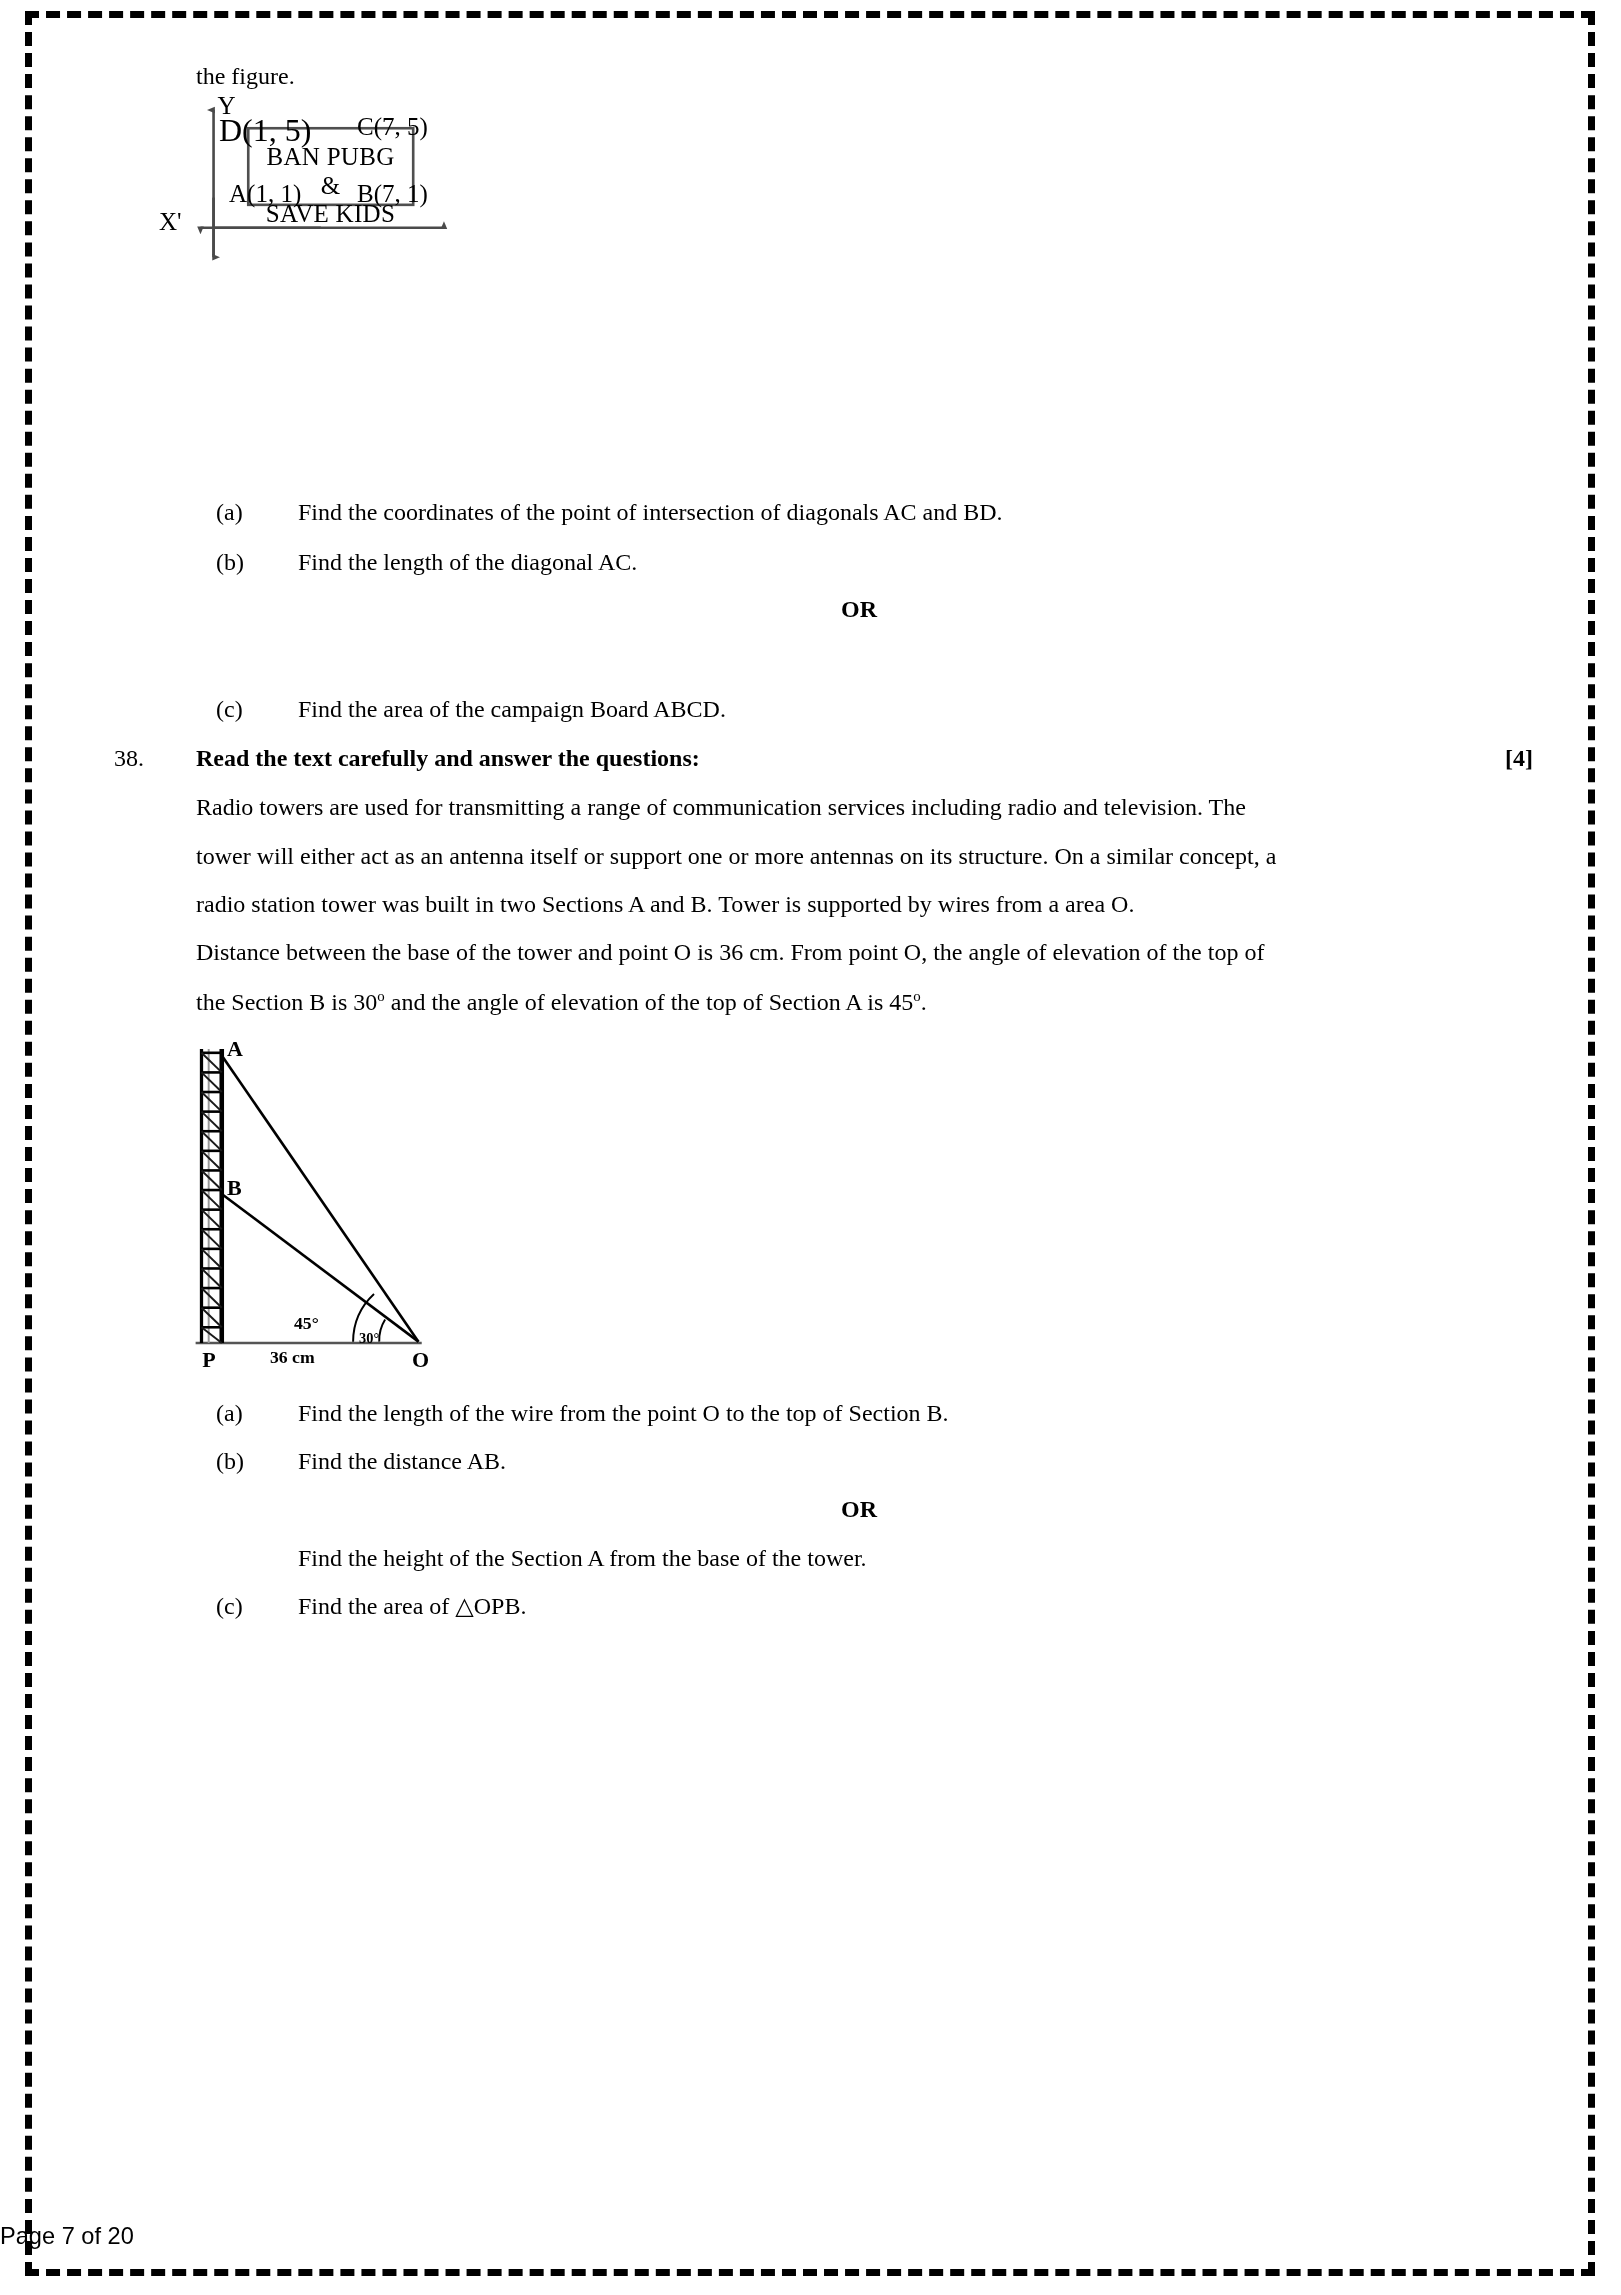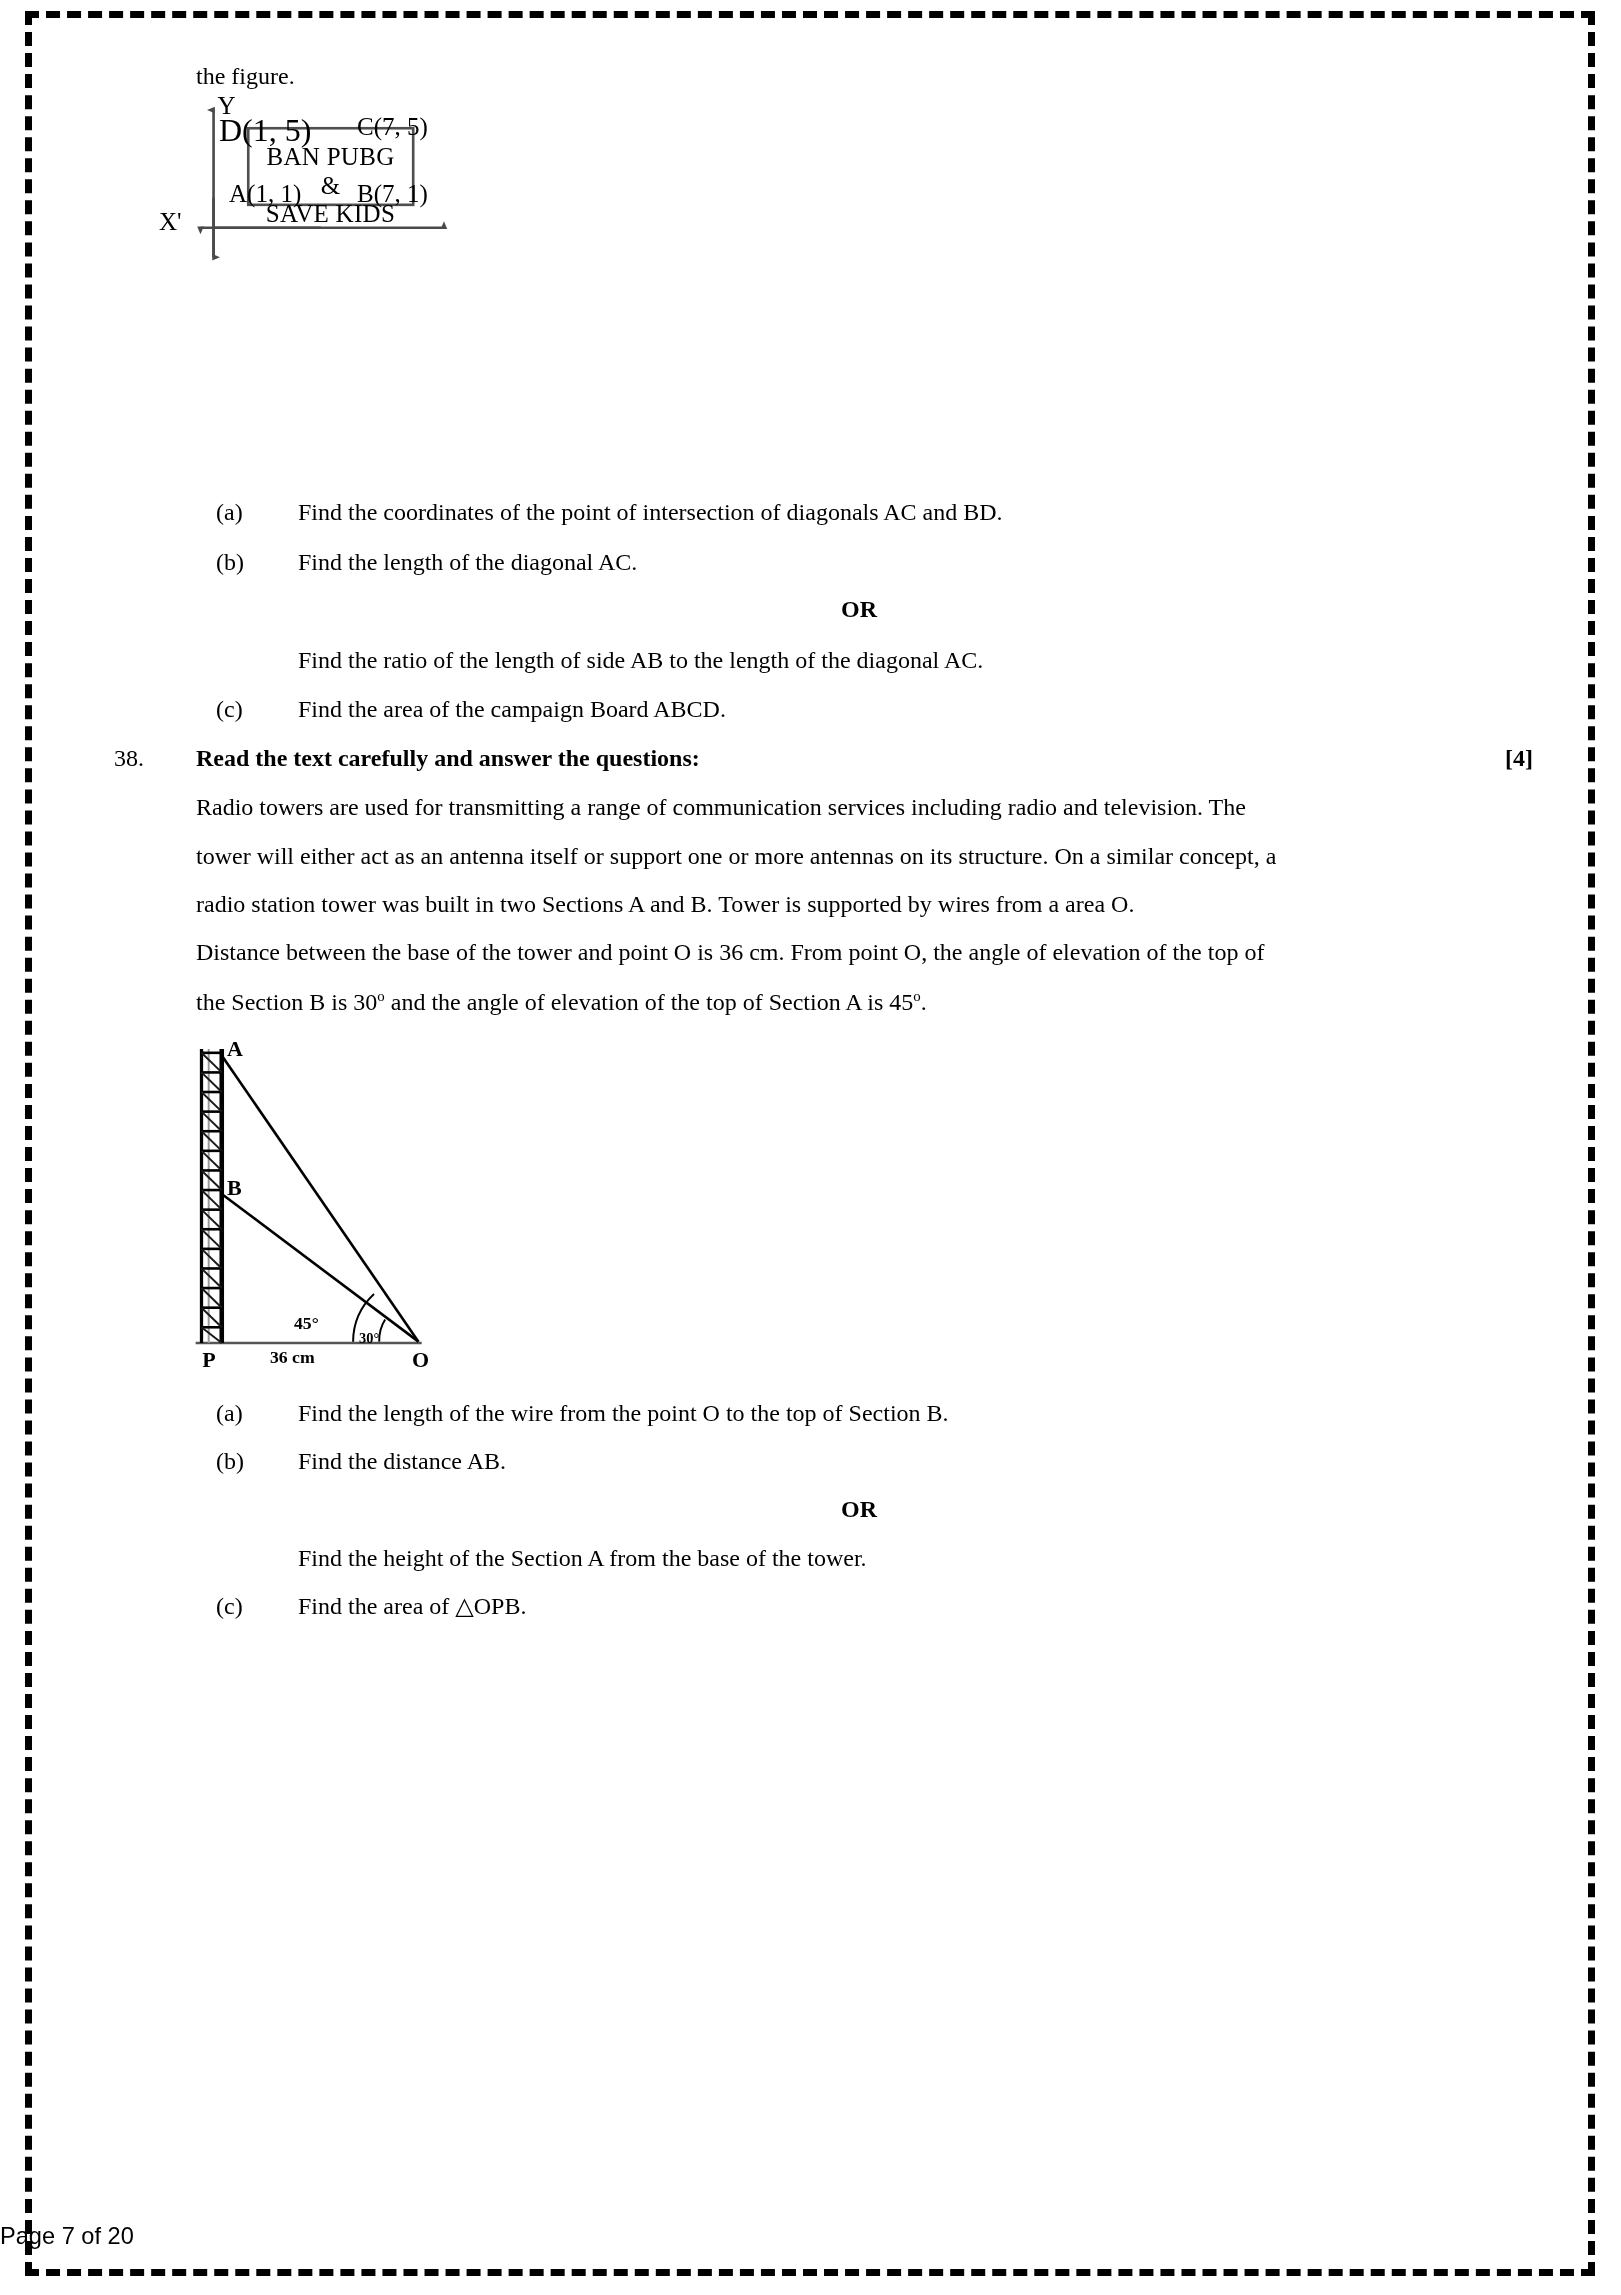--- a/index.html
+++ b/index.html
@@ -154,21 +154,20 @@
   </div>
 
   <div class="txt" style="left:216px; top:500px;">(a)</div>
   <div class="txt" style="left:298px; top:500px;">Find the coordinates of the point of intersection of diagonals AC and BD.</div>
 
   <div class="txt" style="left:216px; top:550px;">(b)</div>
   <div class="txt" style="left:298px; top:550px;">Find the length of the diagonal AC.</div>
 
   <div class="txt bold" style="left:841px; top:597px;">OR</div>
 
-  <div class="txt" style="left:298px; top:648px;">Find the ratio of the length of side AB to the length of the diagonal AC.</div>
 
   <div class="txt" style="left:216px; top:697px;">(c)</div>
   <div class="txt" style="left:298px; top:697px;">Find the area of the campaign Board ABCD.</div>
 
   <div class="txt" style="left:114px; top:746px;">38.</div>
   <div class="txt bold" style="left:196px; top:746px;">Read the text carefully and answer the questions:</div>
   <div class="txt bold" style="left:1505px; top:746px;">[4]</div>
 
   <div class="txt" style="left:196px; top:795px;">Radio towers are used for transmitting a range of communication services including radio and television. The</div>
   <div class="txt" style="left:196px; top:844px;">tower will either act as an antenna itself or support one or more antennas on its structure. On a similar concept, a</div>

